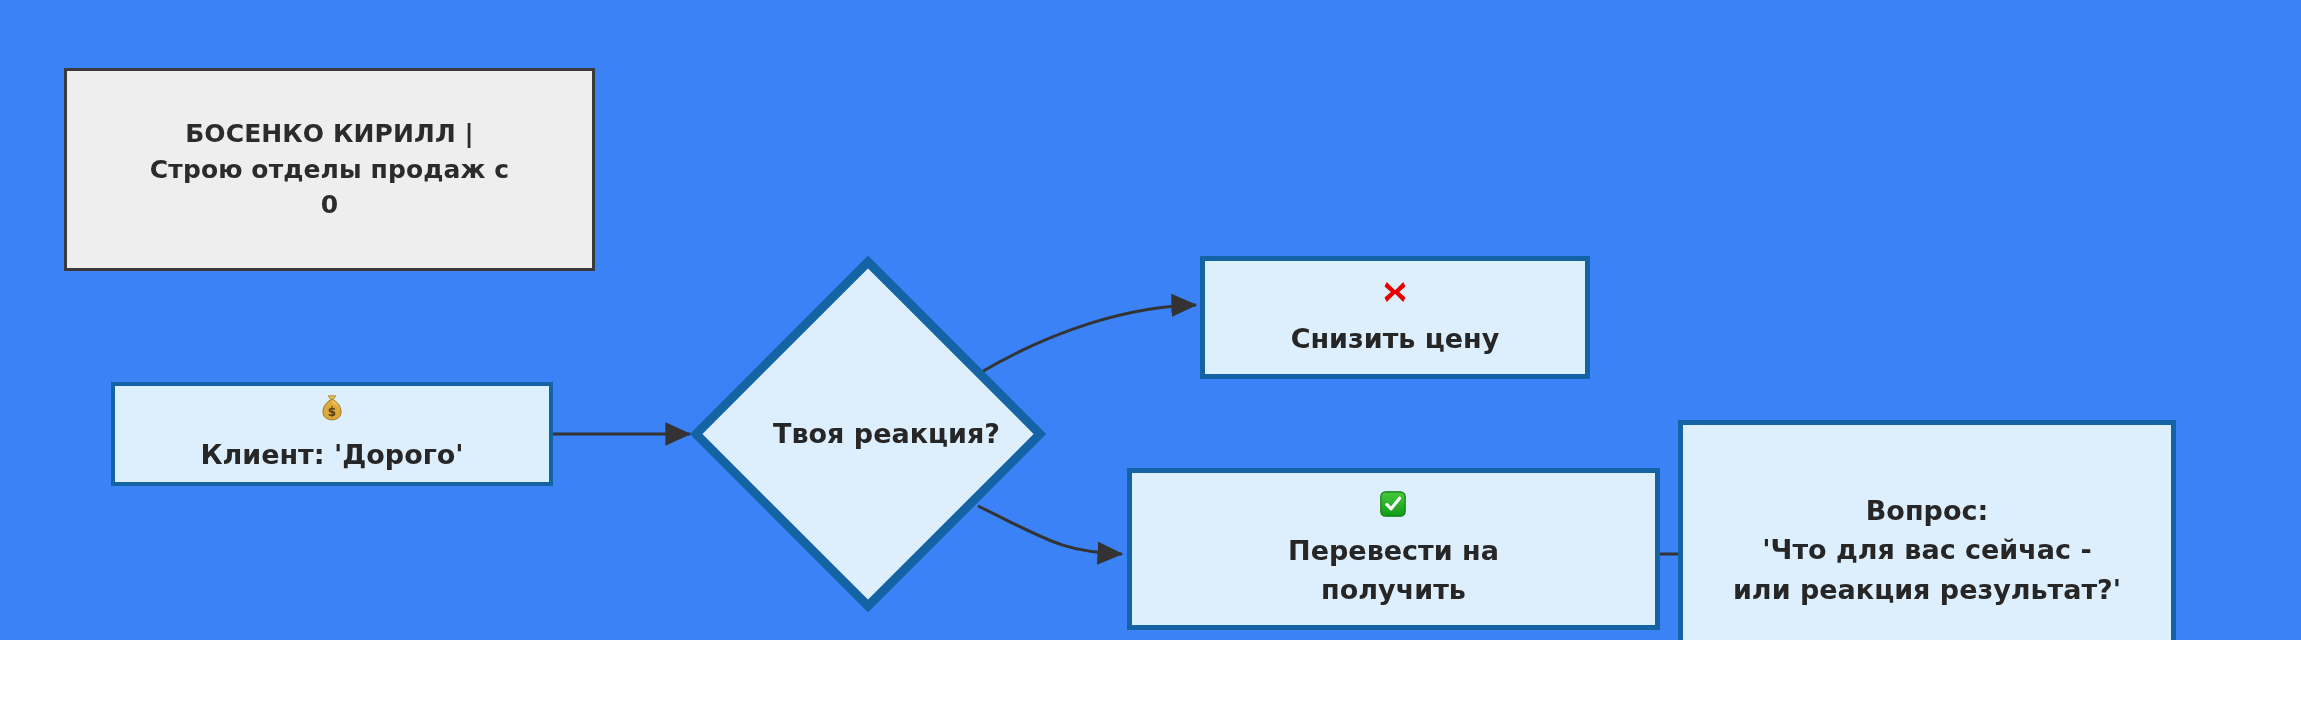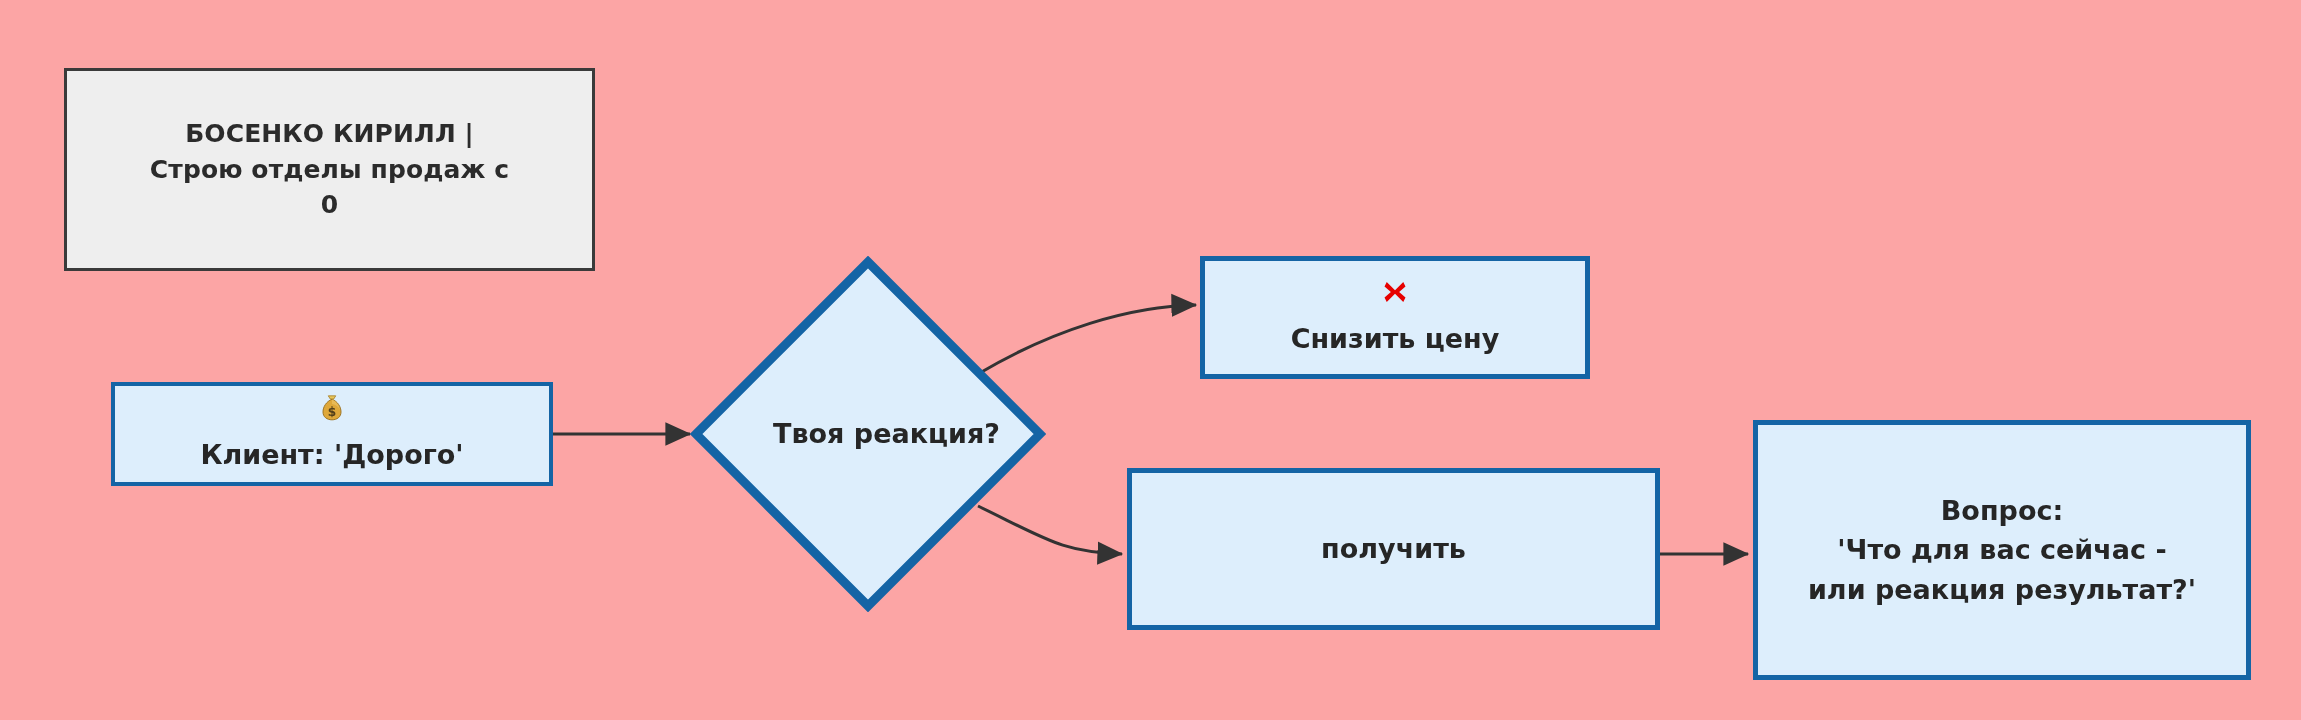--- a/index.html
+++ b/index.html
@@ -6,22 +6,22 @@
     margin: 0;
     padding: 0;
     background: #ffffff;
   }
   body {
     font-family: "DejaVu Sans", "Liberation Sans", sans-serif;
   }
   #canvas {
     position: relative;
     width: 2301px;
-    height: 720px;
-    background: #fca5a5;
+    height: 640px;
+    background: #3b82f6;
     overflow: hidden;
   }
   #edges {
     position: absolute;
     left: 0;
     top: 0;
     width: 2301px;
     height: 720px;
     pointer-events: none;
   }
@@ -162,25 +162,42 @@
             <path d="M7.2 5.4 L16 14.2 L24.8 5.4 L27.2 10.2 L20.4 16 L27.2 21.8 L24.8 26.6 L16 17.8 L7.2 26.6 L4.8 21.8 L11.6 16 L4.8 10.2 z" fill="#e60000"></path>
           </svg>
         </span>
         <span>Снизить цену</span>
       </span>
     </div>
   </div>
 
   <div class="node node-box" style="left:1127px; top:468px; width:533px; height:162px;">
     <div class="node-inner">
+      <span class="label-line">
+        <span class="label-row">
+          <span class="ico">
+            <svg viewBox="0 0 32 32" xmlns="http://www.w3.org/2000/svg">
+              <defs>
+                <linearGradient id="gchk" x1="0" y1="0" x2="0" y2="1">
+                  <stop offset="0%" stop-color="#49c93a"></stop>
+                  <stop offset="100%" stop-color="#0f9b16"></stop>
+                </linearGradient>
+              </defs>
+              <rect x="3" y="3" width="26" height="26" rx="5" ry="5" fill="url(#gchk)" stroke="#0b7a10" stroke-width="1.2"></rect>
+              <path d="M9.5 16.6 L14 21.2 L23 9.8" fill="none" stroke="#ffffff" stroke-width="3.4" stroke-linecap="round" stroke-linejoin="round"></path>
+            </svg>
+          </span>
+          <span>Перевести на</span>
+        </span>
+      </span>
       <span class="label-line">получить</span>
     </div>
   </div>
 
-  <div class="node node-box" style="left:1753px; top:420px; width:498px; height:260px;text-align:center;">
+  <div class="node node-box" style="left:1678px; top:420px; width:498px; height:260px;text-align:center;">
     <div class="node-inner">
       <span class="label-line">Вопрос:</span>
       <span class="label-line">'Что для вас сейчас -</span>
       <span class="label-line">или реакция результат?'</span>
     </div>
   </div>
 
 </div>
 
 </body></html>

